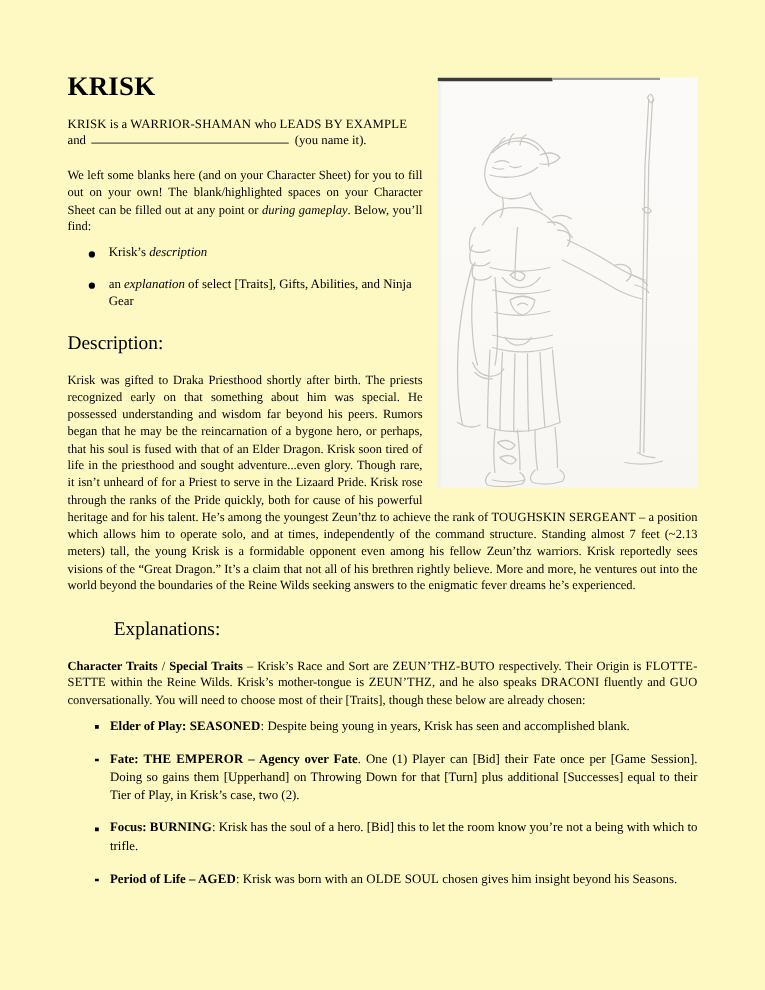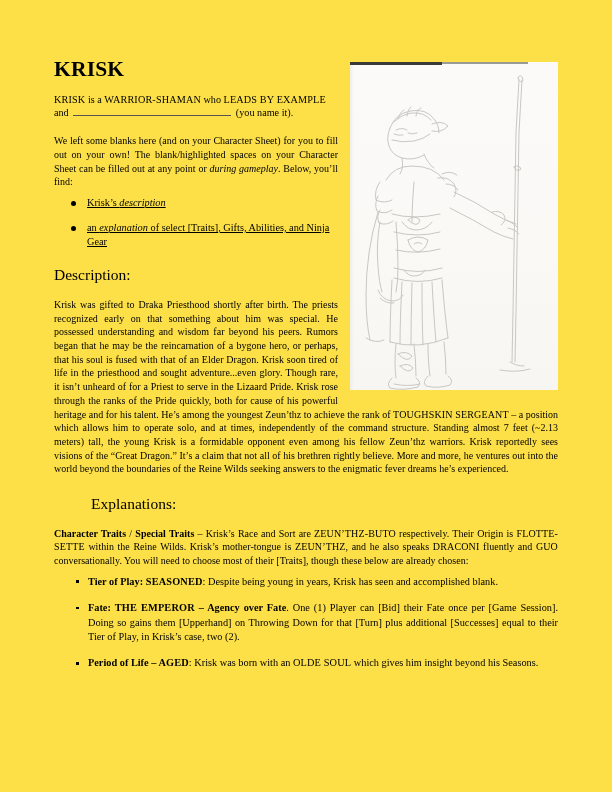--- a/index.html
+++ b/index.html
@@ -5,21 +5,21 @@
 <style>
   html, body {
     margin: 0;
     padding: 0;
     background: #ffffff;
   }
   .page {
     position: relative;
     width: 612px;
     height: 792px;
-    background: #fde047;
+    background: #fef9c3;
     font-family: "Liberation Serif", "DejaVu Serif", serif;
     color: #000000;
     overflow: hidden;
     box-sizing: border-box;
   }
   .content {
     position: absolute;
     left: 54px;
     top: 58px;
     width: 504px;
@@ -99,21 +99,20 @@
     width: 4px;
     background: linear-gradient(90deg,#ededea 0%, rgba(255,255,255,0) 100%);
   }
   .illus svg { position: absolute; left: 0; top: 0; }
 
   
   ul.disc {
     list-style: none;
     margin: 0 0 4px 0;
     padding: 0;
-    text-decoration: underline;
   }
   ul.disc > li {
     position: relative;
     padding-left: 33px;
     font-size: 10.3px;
     line-height: 1.37;
     margin-bottom: 11px;
   }
   ul.disc > li::before {
     content: "";
@@ -265,22 +264,23 @@
 
     <p class="body"><span>Krisk was gifted to Draka Priesthood shortly after birth. The priests recognized early on that something about him was special. He possessed understanding and wisdom far beyond his peers. Rumors began that he may be the reincarnation of a bygone hero, or perhaps, that his soul is fused with that of an Elder Dragon. Krisk soon tired of life in the priesthood and sought adventure...even glory. Though rare, it isn’t unheard of for a Priest to serve in the Lizaard Pride. Krisk rose through the ranks of the Pride quickly, both for cause of his powerful heritage and for his talent. He’s among the youngest Zeun’thz to achieve the rank of </span><span class="sc"><span>T</span><span>OUGHSKIN</span><span> S</span><span>ERGEANT</span></span><span> – a position which allows him to operate solo, and at times, independently of the command structure. Standing almost 7 feet (~2.13 meters) tall, the young Krisk is a formidable opponent even among his fellow Zeun’thz warriors. Krisk reportedly sees visions of the “Great Dragon.” It’s a claim that not all of his brethren rightly believe. More and more, he ventures out into the world beyond the boundaries of the Reine Wilds seeking answers to the enigmatic fever dreams he’s experienced.</span></p>
 
     <div class="clearfix"></div>
 
     <h2 class="section explanations">Explanations:</h2>
 
     <p class="body"><b>Character Traits</b><span> / </span><b>Special Traits</b><span> – Krisk’s Race and Sort are </span><span class="sc"><span>Z</span><span>EUN’THZ</span><span>-B</span><span>UTO</span></span><span> respectively. Their Origin is </span><span class="sc"><span>F</span><span>LOTTE</span><span>-S</span><span>ETTE</span></span><span> within the Reine Wilds. Krisk’s mother-tongue is </span><span class="sc"><span>Z</span><span>EUN’THZ</span></span><span>, and he also speaks </span><span class="sc"><span>D</span><span>RACONI</span></span><span> fluently and </span><span class="sc"><span>G</span><span>UO</span></span><span> conversationally. You will need to choose most of their [Traits], though these below are already chosen:</span></p>
 
     <ul class="sq">
-      <li><b>Tier of Play:</b><b class="sc"><span> S</span><span>EASONED</span></b><span>: Despite being young in years, Krisk has seen and accomplished blank.</span></li>
+      <li><b>Elder of Play:</b><b class="sc"><span> S</span><span>EASONED</span></b><span>: Despite being young in years, Krisk has seen and accomplished blank.</span></li>
 
       <li><b>Fate:</b><b class="sc"><span> T</span><span>HE</span><span> E</span><span>MPEROR</span></b><b> – Agency over Fate</b><span>. One (1) Player can [Bid] their Fate once per [Game Session]. Doing so gains them [Upperhand] on Throwing Down for that [Turn] plus additional [Successes] equal to their Tier of Play, in Krisk’s case, two (2).</span></li>
 
-
-      <li><b>Period of Life –</b><b class="sc"><span> A</span><span>GED</span></b><span>: Krisk was born with an </span><span class="sc">OLDE SOUL</span><span> which gives him insight beyond his Seasons.</span></li>
+      <li><b>Focus:</b><b class="sc"><span> B</span><span>URNING</span></b><span>: Krisk has the soul of a hero. [Bid] this to let the room know you’re not a being with which to trifle.</span></li>
+
+      <li><b>Period of Life –</b><b class="sc"><span> A</span><span>GED</span></b><span>: Krisk was born with an </span><span class="sc">OLDE SOUL</span><span> chosen gives him insight beyond his Seasons.</span></li>
     </ul>
 
   </div>
 </div>
 
 </body></html>

